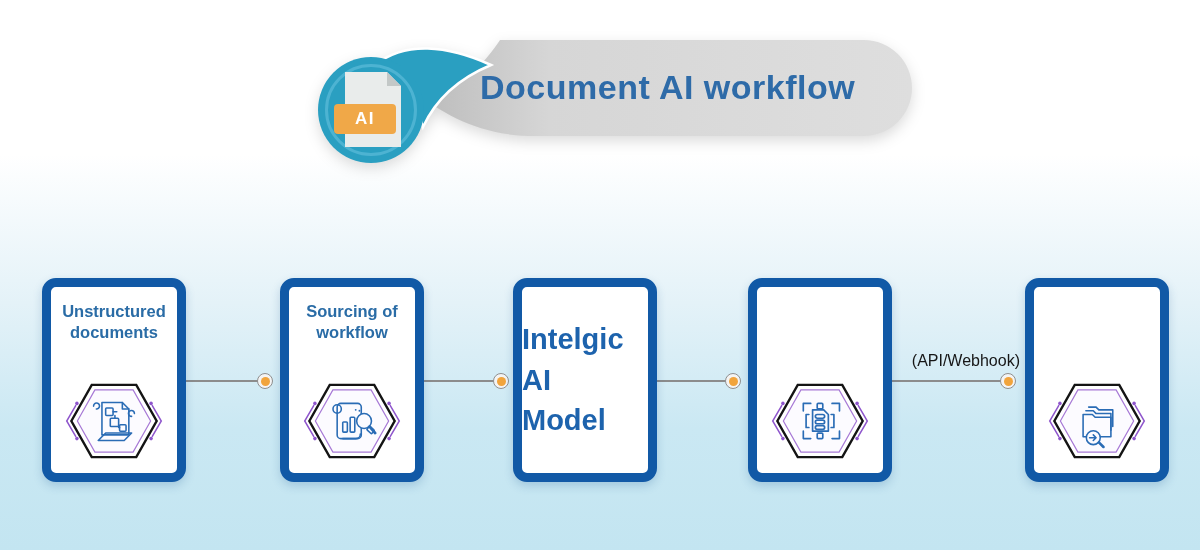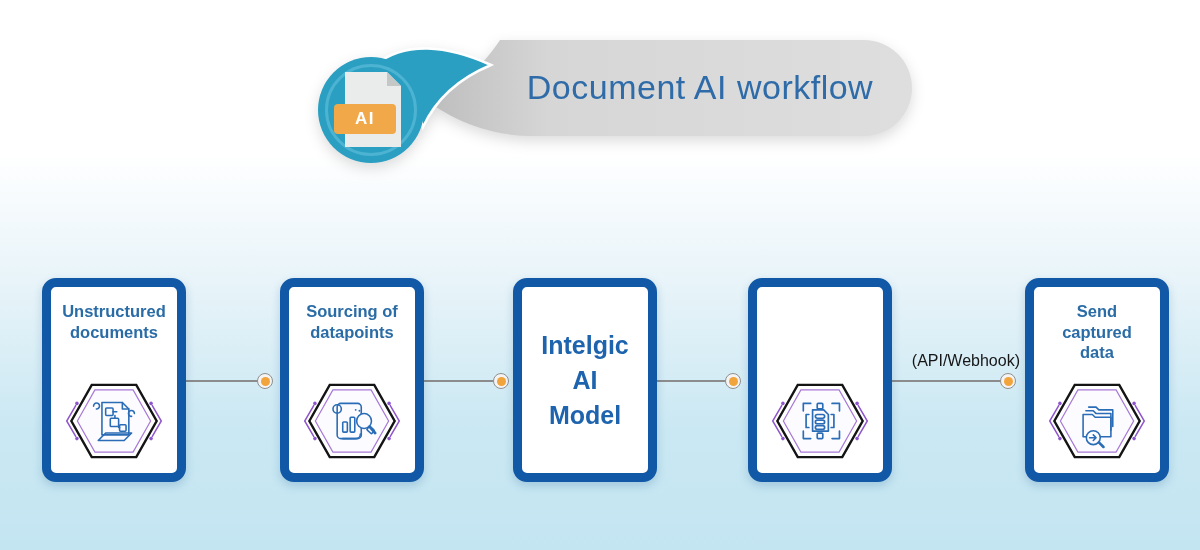--- a/index.html
+++ b/index.html
@@ -8,43 +8,43 @@
 
   .canvas {
     position:relative; width:1200px; height:550px; overflow:hidden;
     background:linear-gradient(180deg,#ffffff 0%,#ffffff 28%,#e4f2f8 55%,#cae8f3 78%,#c3e5f1 100%);
   }
 
   
   .header-svg { position:absolute; left:295px; top:25px; width:640px; height:145px;
     filter:drop-shadow(0 5px 7px rgba(0,0,0,0.14)); }
   .header-title {
-    position:absolute; left:480px; top:68px; width:440px; text-align:center;
-    font-size:34px; font-weight:400; color:#2e6ba8; letter-spacing:0.5px;
+    position:absolute; left:480px; top:68px; width:440px; text-align:left;
+    font-size:34px; font-weight:700; color:#2e6ba8; letter-spacing:0.5px;
   }
   .ai-badge-text {
     position:absolute; left:334px; top:104px; width:62px; height:29px;
     display:flex; align-items:center; justify-content:center;
     font-size:17px; font-weight:700; color:#ffffff; letter-spacing:1.5px;
   }
 
   
   .card {
     position:absolute; top:278px; width:144px; height:204px;
     background:#ffffff; border:9px solid #1159a6; border-radius:14px;
     box-shadow:0 4px 10px rgba(30,90,150,0.22);
   }
   .card-label {
     position:absolute; top:14px; left:0; right:0; text-align:center;
     font-size:16.5px; font-weight:600; color:#2a6ca6;
     line-height:1.25; white-space:pre-line;
   }
   .model-label {
     position:absolute; top:50%; left:0; right:0; transform:translateY(-50%);
-    text-align:center; font-size:25px; font-weight:700; color:#1d63ad;
+    text-align:left; font-size:29px; font-weight:700; color:#1d63ad;
     line-height:1.4; white-space:pre-line;
   }
   .hex { position:absolute; bottom:10px; left:50%; transform:translateX(-50%);
     width:102px; height:84px; }
 
   
   .conn-line { position:absolute; top:380px; height:1.6px; background:#8c8c8c; }
   .conn-dot {
     position:absolute; top:373px; width:16px; height:16px; border-radius:50%;
     background:#f4f4f4; border:1px solid #8f8f8f;
@@ -125,21 +125,21 @@
         <rect x="61" y="49" width="7" height="7" rx="1"></rect>
         <path d="M54,35 h4 M56,42 v-3 M61,52 h-1"></path>
         <path d="M33,29 a3.2,3.2 0 1 1 3,3"></path>
         <path d="M77,37 a3.2,3.2 0 1 0 -3,3"></path>
       </g>
     </svg>
   </div>
 
   <div class="card" style="left:280px;">
     <span class="card-label">Sourcing of
-datapoints</span>
+workflow</span>
     <svg class="hex" viewBox="0 0 110 90">
       <polygon points="9,45 31,6 79,6 101,45 79,84 31,84" fill="#ffffff" stroke="#141414" stroke-width="2.6"></polygon>
       <polygon points="15.5,45 34.4,11.5 75.6,11.5 94.5,45 75.6,78.5 34.4,78.5" fill="#fcfbff" stroke="#a779d6" stroke-width="1.3"></polygon>
       <g fill="none" stroke="#8e55cc" stroke-width="1.6">
         <polyline points="14,28 4,45 14,62"></polyline>
           <polyline points="96,28 106,45 96,62"></polyline>
       </g>
       <g fill="#8e55cc">
         <circle cx="15" cy="26" r="1.9"></circle>
           <circle cx="15" cy="64" r="1.9"></circle>
@@ -190,23 +190,20 @@
         <rect x="50" y="44" width="10" height="4" rx="2"></rect>
         <rect x="50" y="50" width="10" height="4" rx="2"></rect>
         <rect x="52" y="26" width="6" height="6" rx="1"></rect>
         <rect x="52" y="58" width="6" height="6" rx="1"></rect>
         <path d="M43,38 h-3 v14 h3 M67,38 h3 v14 h-3"></path>
       </g>
     </svg>
   </div>
 
   <div class="card" style="left:1025px;">
-    <span class="card-label">Send
-captured
-data</span>
     <svg class="hex" viewBox="0 0 110 90">
       <polygon points="9,45 31,6 79,6 101,45 79,84 31,84" fill="#ffffff" stroke="#141414" stroke-width="2.6"></polygon>
       <polygon points="15.5,45 34.4,11.5 75.6,11.5 94.5,45 75.6,78.5 34.4,78.5" fill="#fcfbff" stroke="#a779d6" stroke-width="1.3"></polygon>
       <g fill="none" stroke="#8e55cc" stroke-width="1.6">
         <polyline points="14,28 4,45 14,62"></polyline>
           <polyline points="96,28 106,45 96,62"></polyline>
       </g>
       <g fill="#8e55cc">
         <circle cx="15" cy="26" r="1.9"></circle>
           <circle cx="15" cy="64" r="1.9"></circle>

